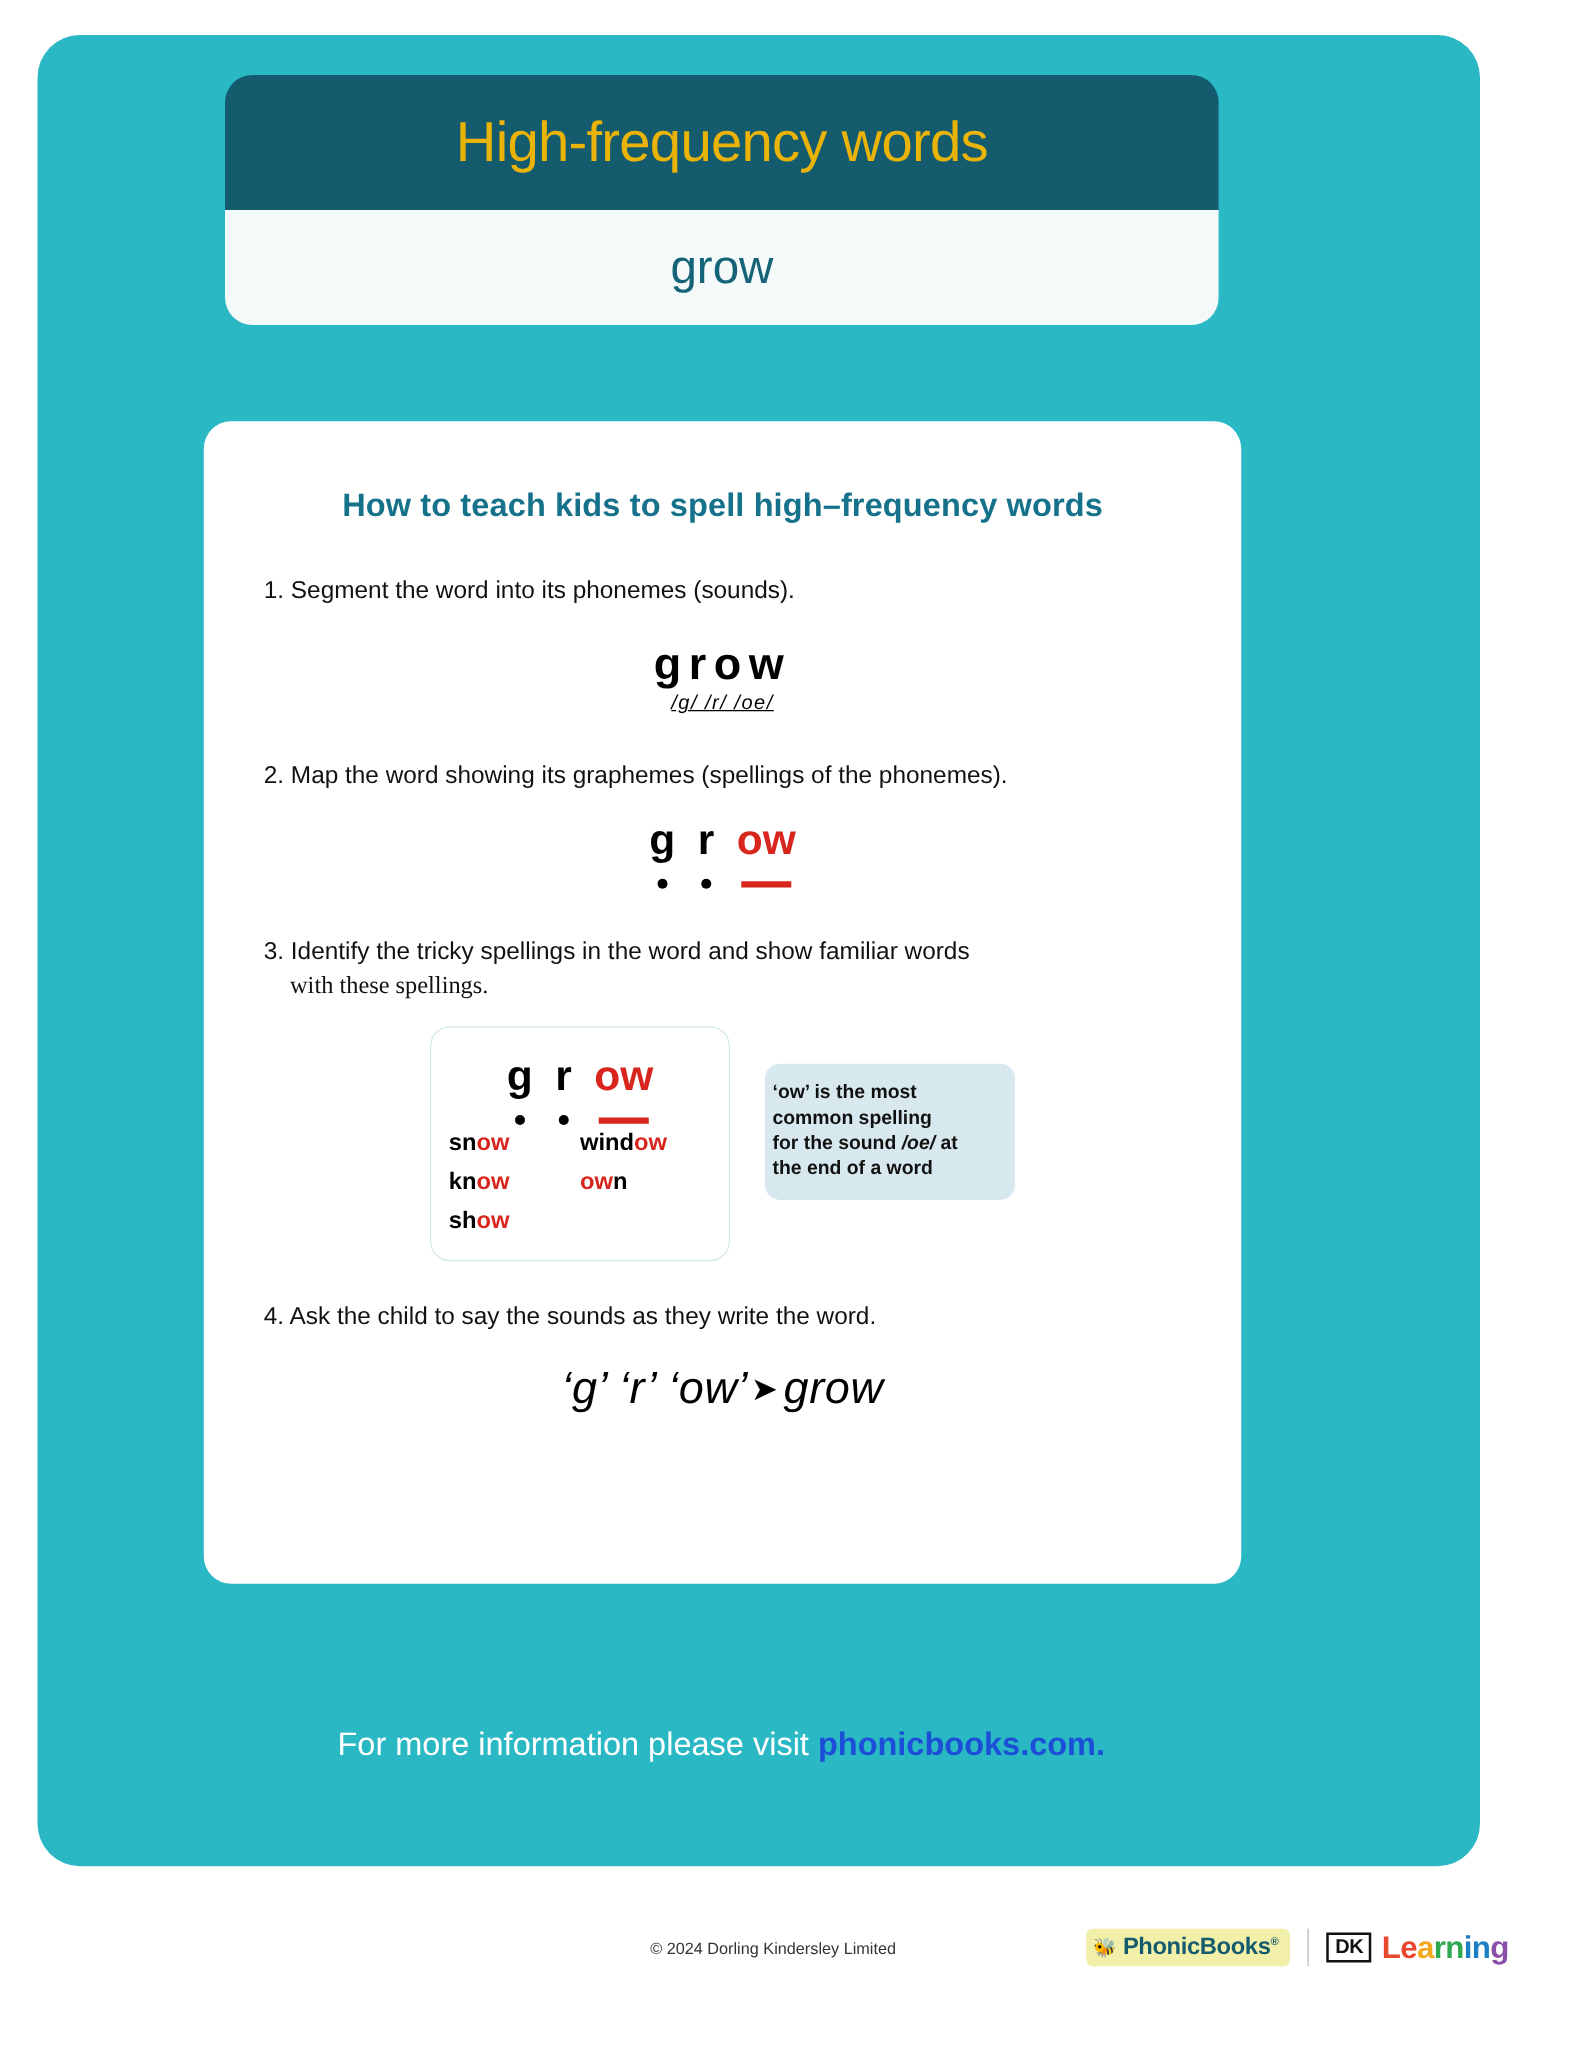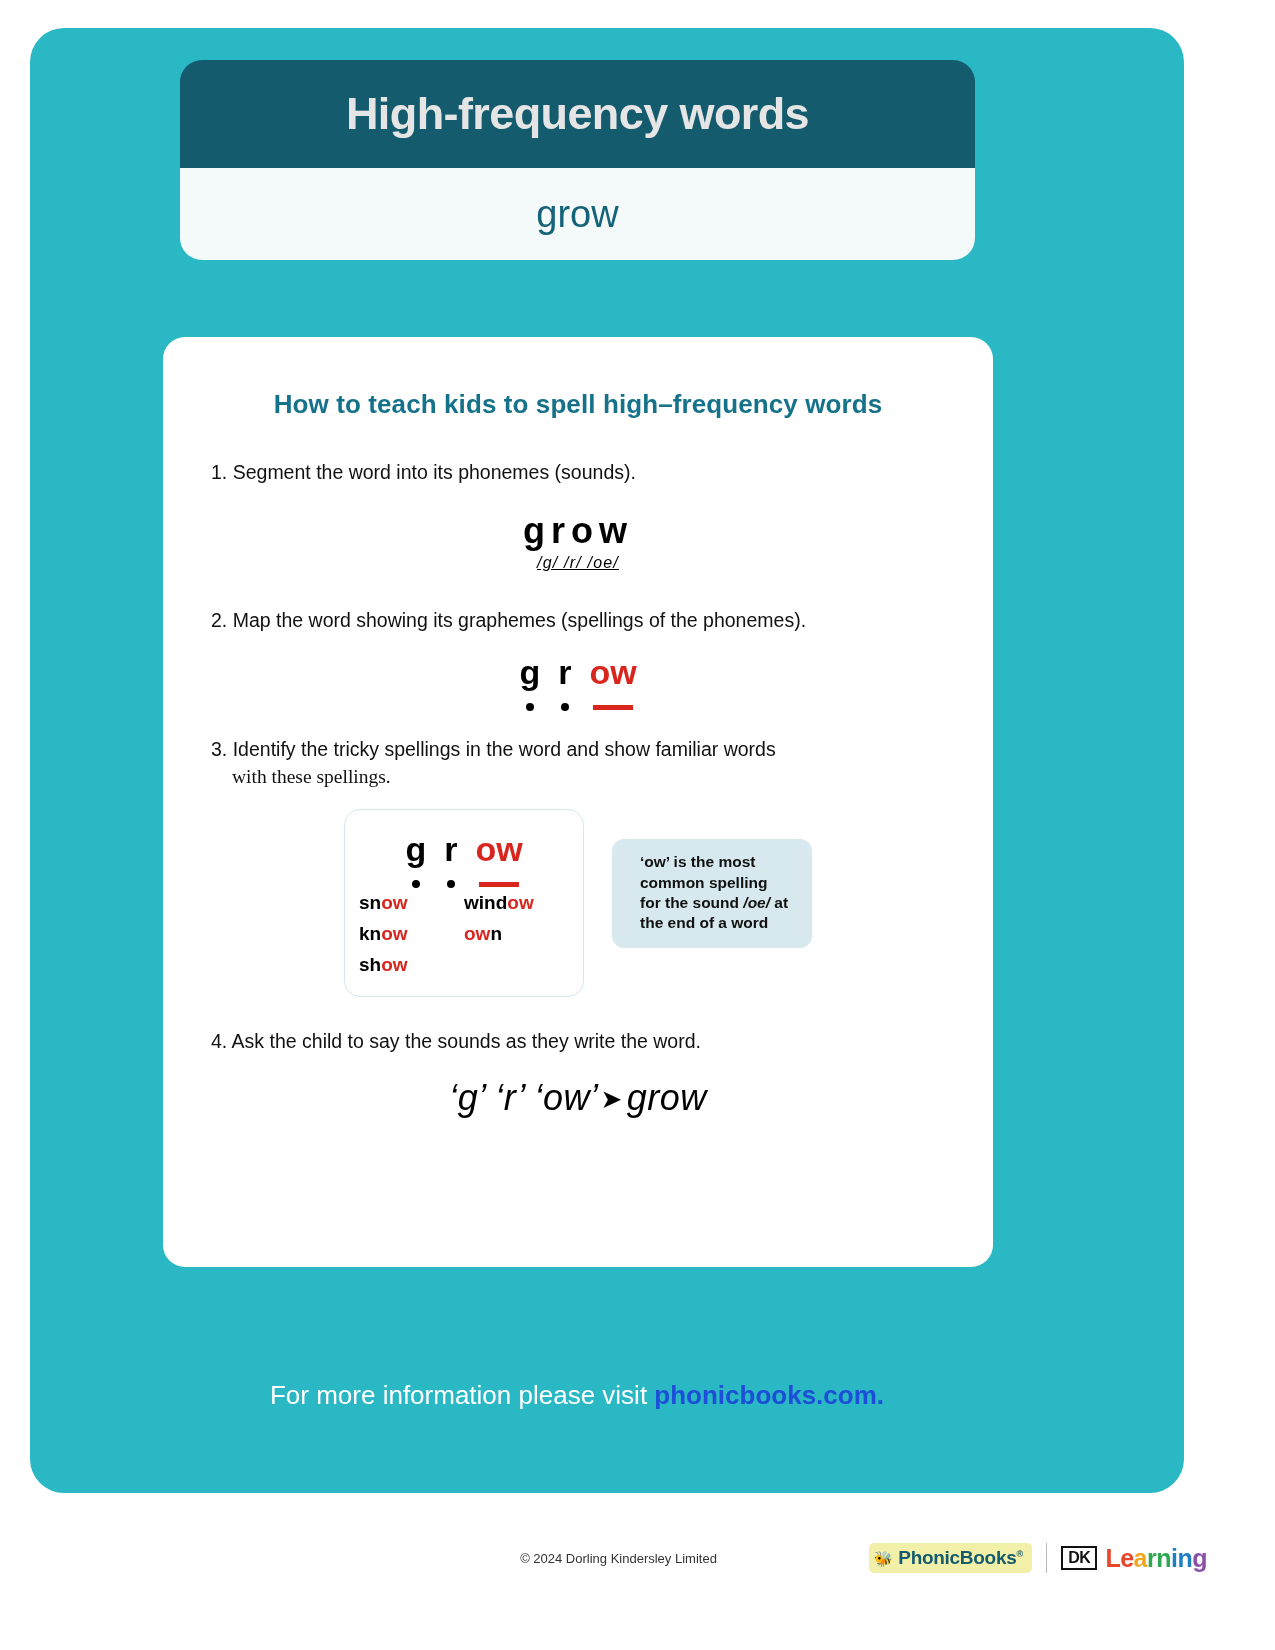--- a/index.html
+++ b/index.html
@@ -42,23 +42,23 @@
 
   .header-title-bar {
     background: #145b6e;
     height: 108px;
     display: flex;
     align-items: center;
     justify-content: center;
   }
 
   .header-title-bar .title {
-    color: #e5e5e5;
+    color: #eab308;
     font-size: 45px;
-    font-weight: 700;
+    font-weight: 400;
     letter-spacing: -0.6px;
   }
 
   .header-word-bar {
     background: #f4f9fa;
     height: 92px;
     display: flex;
     align-items: center;
     justify-content: center;
   }
@@ -92,21 +92,21 @@
   .step {
     margin: 0 0 0 48px;
     padding-right: 40px;
     color: #111111;
     font-size: 19.5px;
     line-height: 1.45;
   }
 
   .step-1 { margin-top: 38px; }
   .step-2 { margin-top: 34px; }
-  .step-3 { margin-top: 24px; }
+  .step-3 { margin-top: 36px; }
   .step-4 { margin-top: 30px; }
 
   .step-3-line2 { padding-left: 21px; font-family: Liberation Serif, serif; }
 
   
   .phoneme-block {
     margin-top: 24px;
     text-align: center;
   }
 
@@ -197,21 +197,21 @@
     color: #000000;
   }
 
   .word-grid span { white-space: nowrap; }
   .word-grid .hl { color: #d8251d; }
 
   .tip-box {
     width: 200px;
     background: #d7e9ee;
     border-radius: 12px;
-    padding: 13px 14px 14px 28px;
+    padding: 13px 14px 14px 6px;
     margin-top: 30px;
     font-size: 15.5px;
     font-weight: bold;
     line-height: 1.32;
     color: #111111;
   }
 
   .tip-box em { font-style: italic; }
 
   

